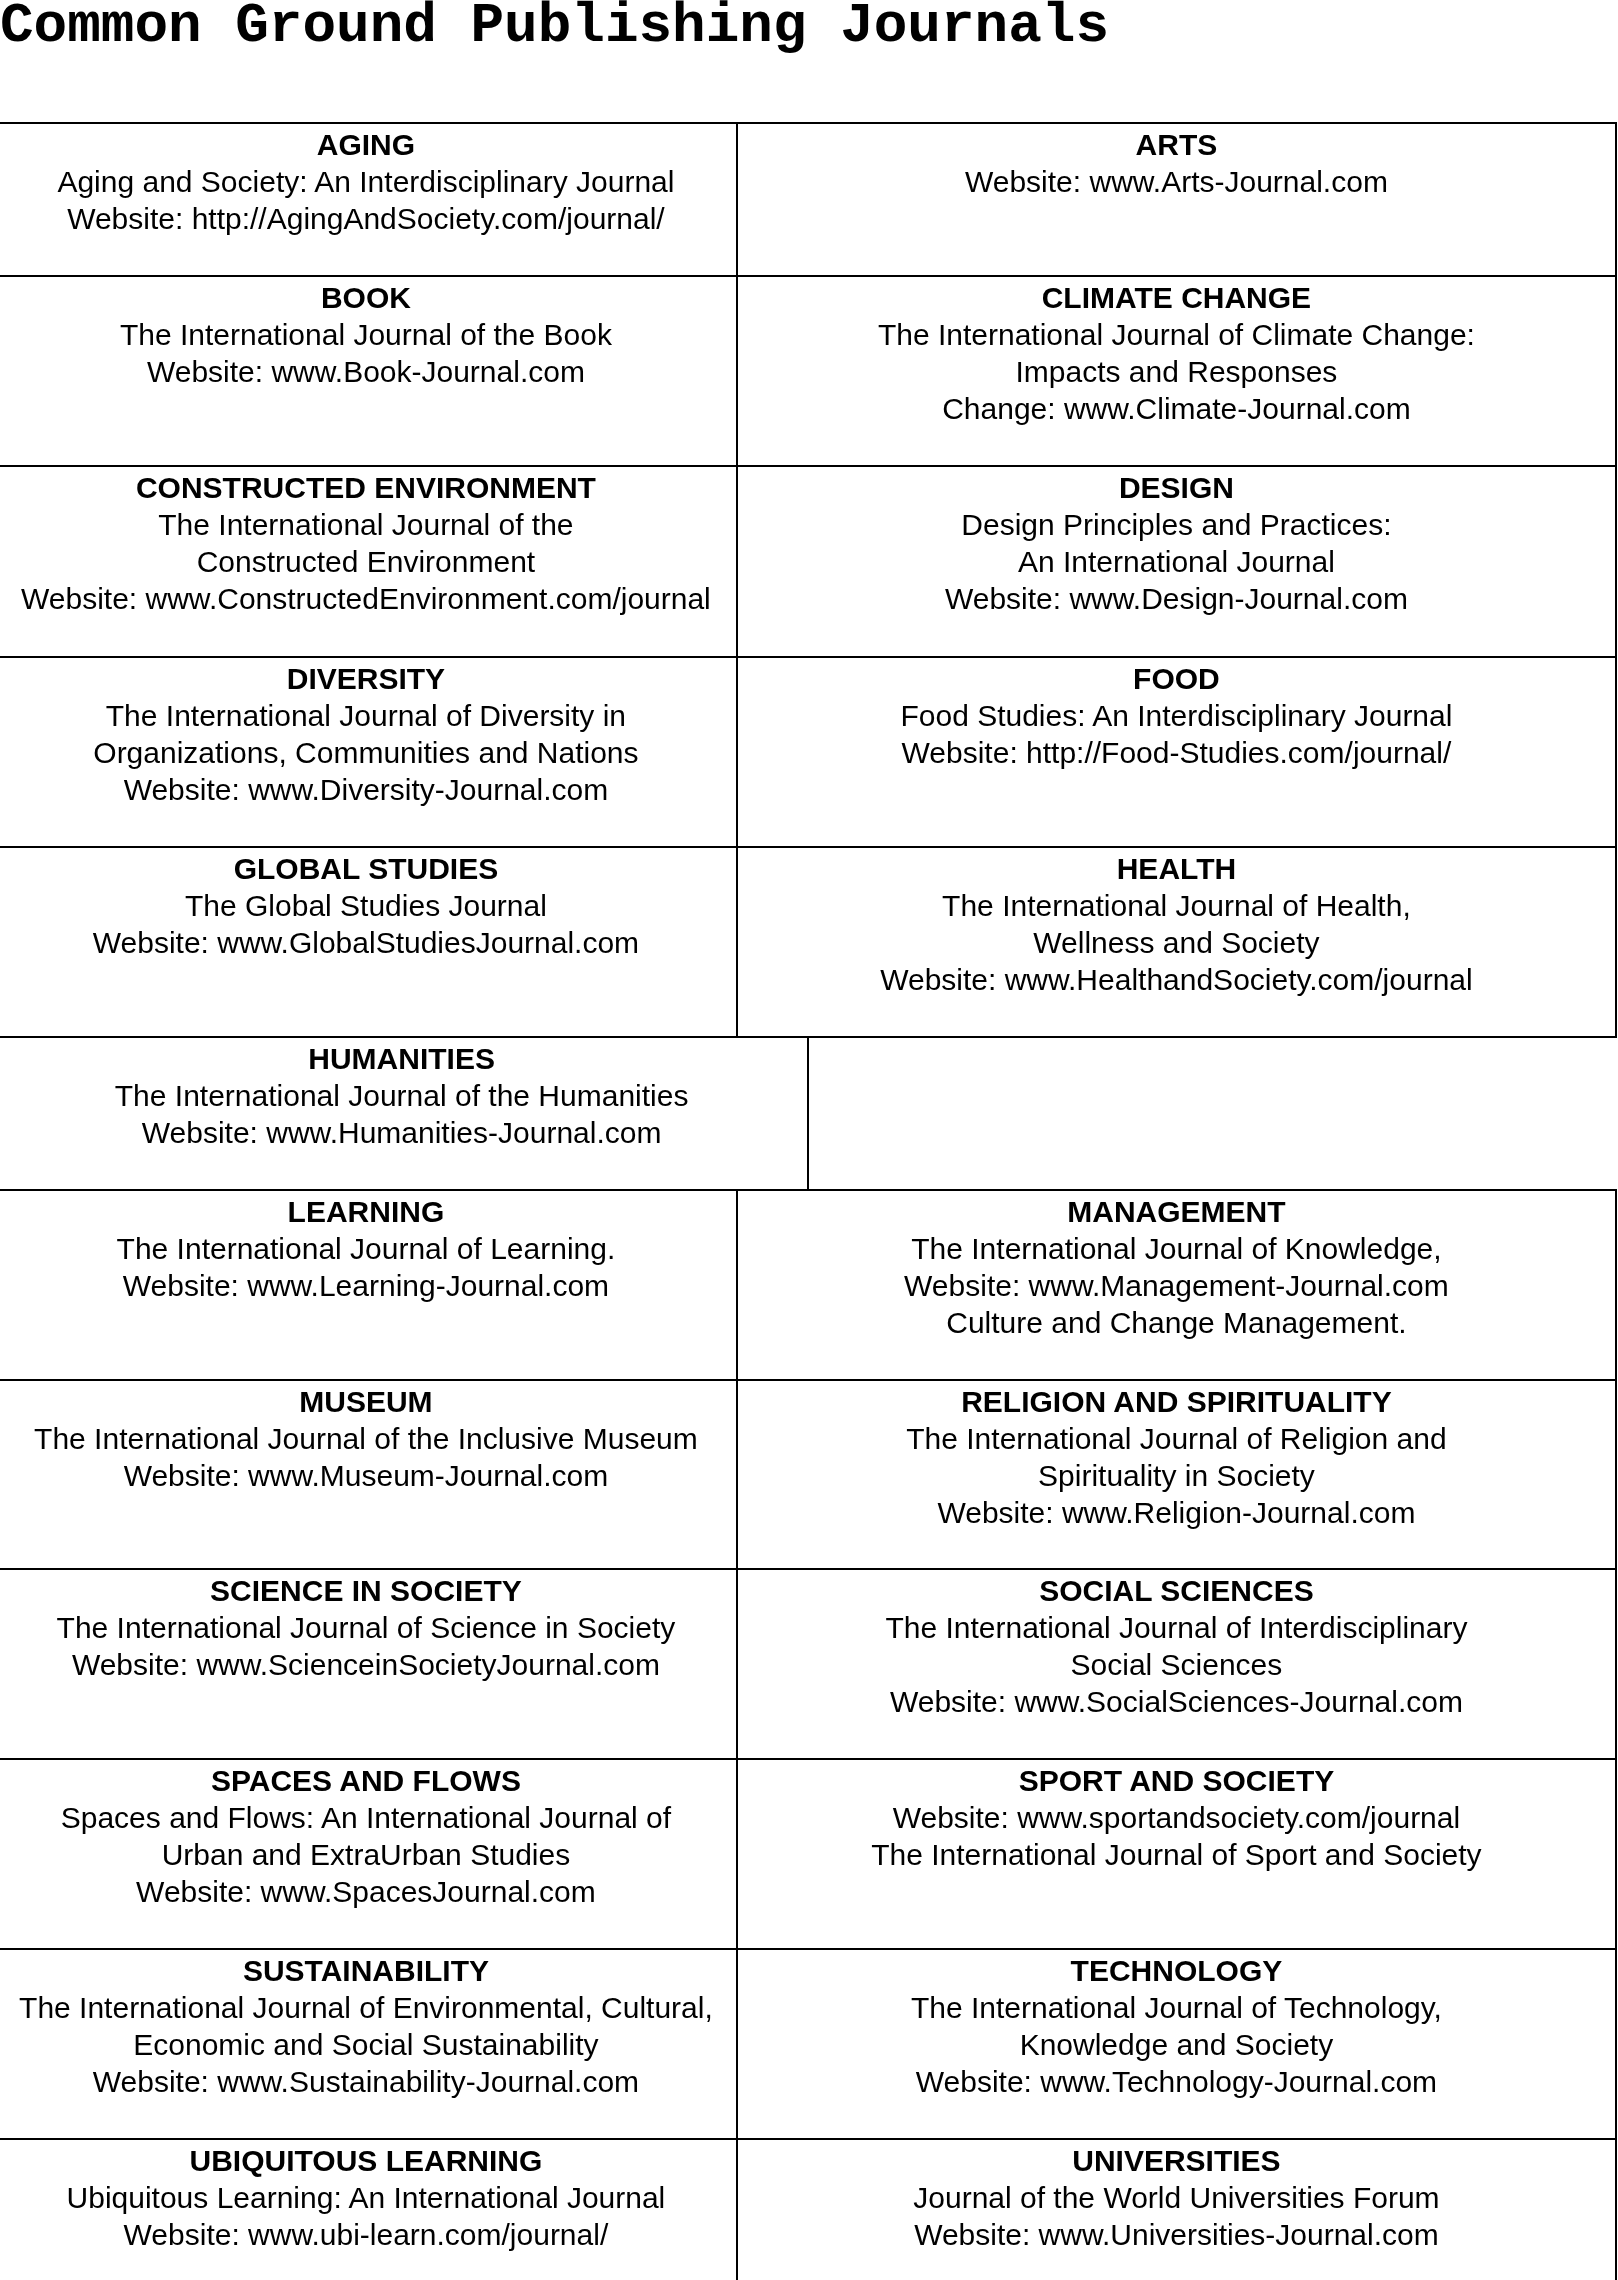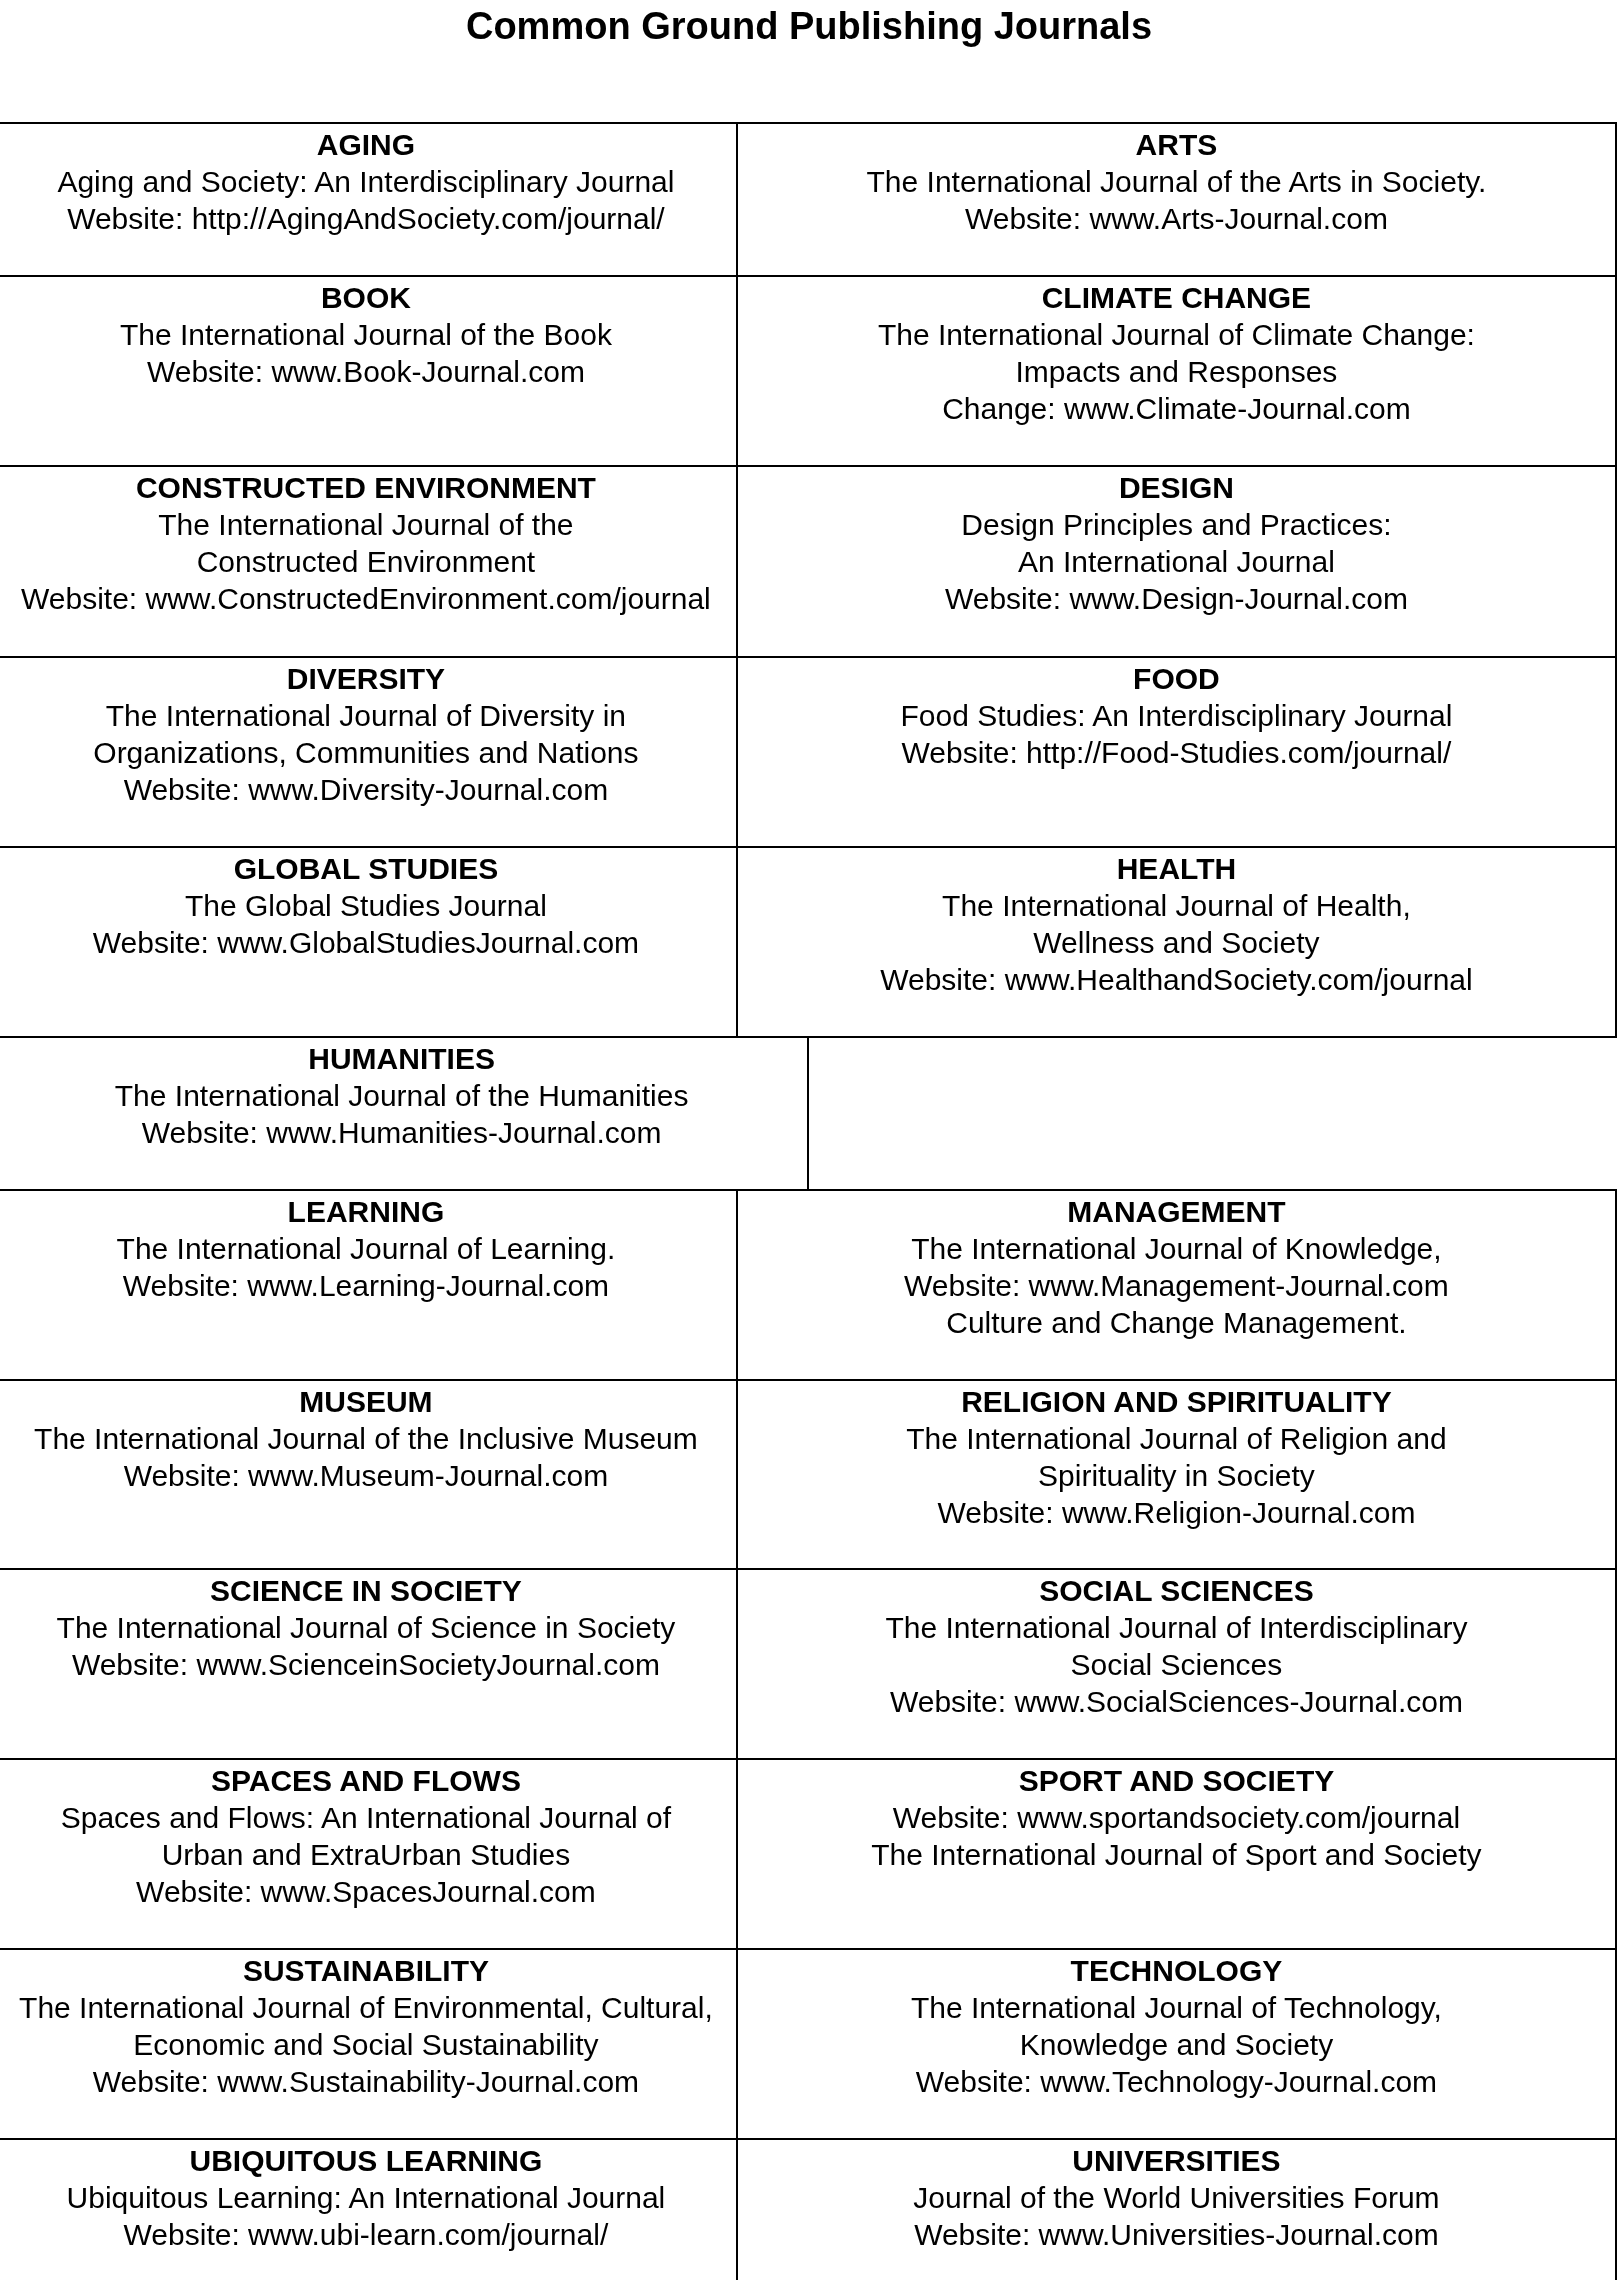--- a/index.html
+++ b/index.html
@@ -13,25 +13,26 @@
     position: relative;
     overflow: hidden;
     font-family: "Liberation Sans", sans-serif;
     color: #000000;
   }
   .title {
     position: absolute;
     left: 0;
     top: 0;
     width: 1618px;
-    text-align: center;
+    text-align: left;
     font-weight: bold;
-    font-size: 38px;
+    font-size: 56px;
     line-height: 52px;
     margin: 0;
+    font-family: Liberation Mono, monospace;
   }
   .grid {
     position: absolute;
     left: -3.9px;
     top: 122px;
     width: 1621px;
     border-top: 2.9px solid #000;
   }
   .row {
     display: flex;
@@ -71,21 +72,20 @@
 
 <div class="grid" id="grid">
     <div class="row" style="height: 153px;">
       <div class="cell left">
         <span class="heading">AGING</span>
         <span class="line">Aging and Society: An Interdisciplinary Journal</span>
         <span class="line">Website: http://AgingAndSociety.com/journal/</span>
       </div>
       <div class="cell right">
         <span class="heading">ARTS</span>
-        <span class="line">The International Journal of the Arts in Society.</span>
         <span class="line">Website: www.Arts-Journal.com</span>
       </div>
     </div>
     <div class="row" style="height: 190px;">
       <div class="cell left">
         <span class="heading">BOOK</span>
         <span class="line">The International Journal of the Book</span>
         <span class="line">Website: www.Book-Journal.com</span>
       </div>
       <div class="cell right">

